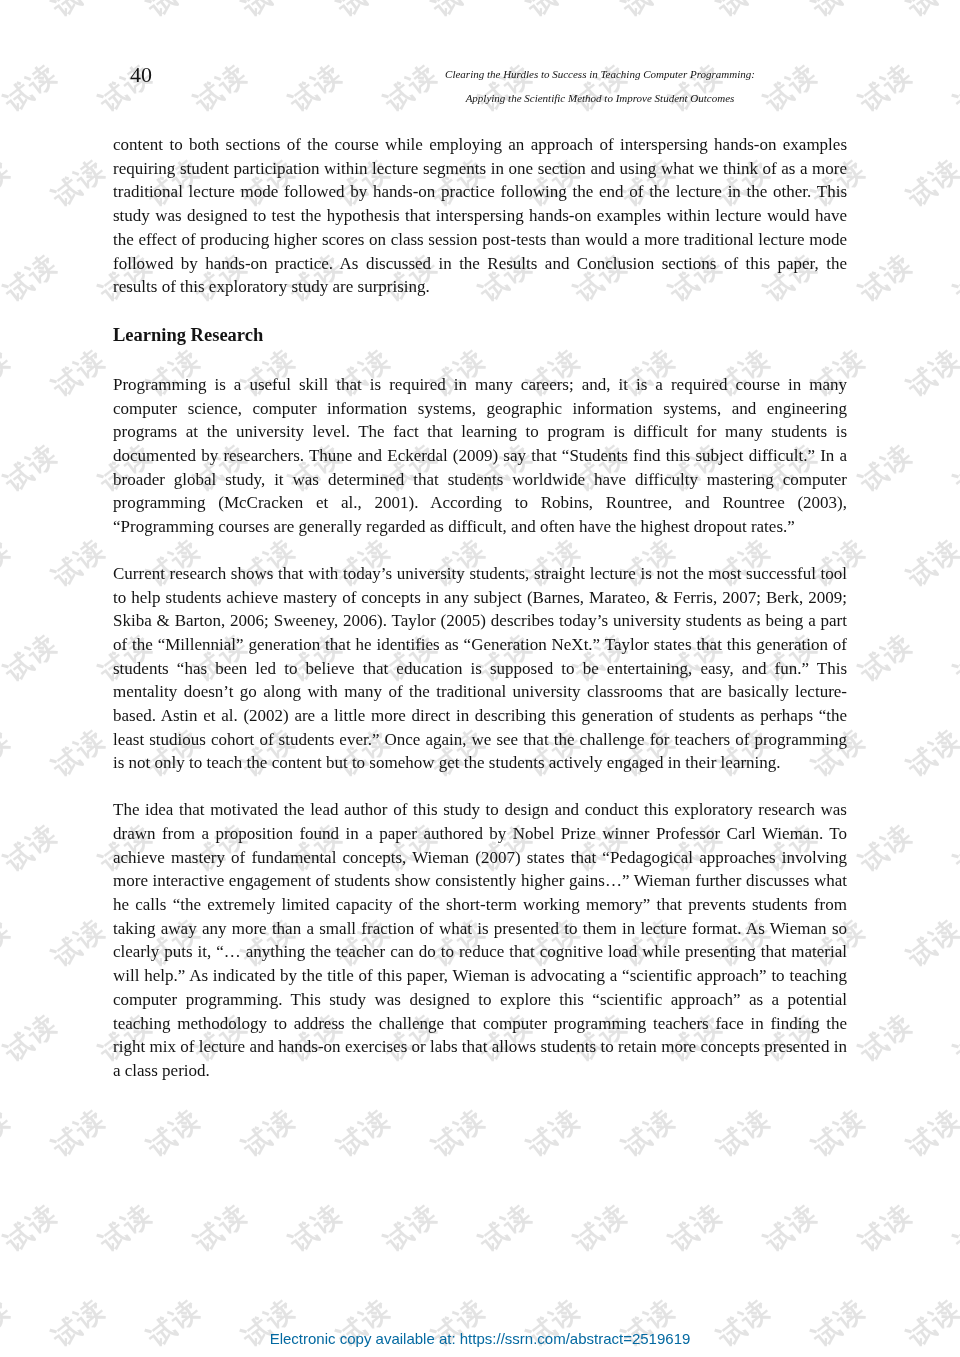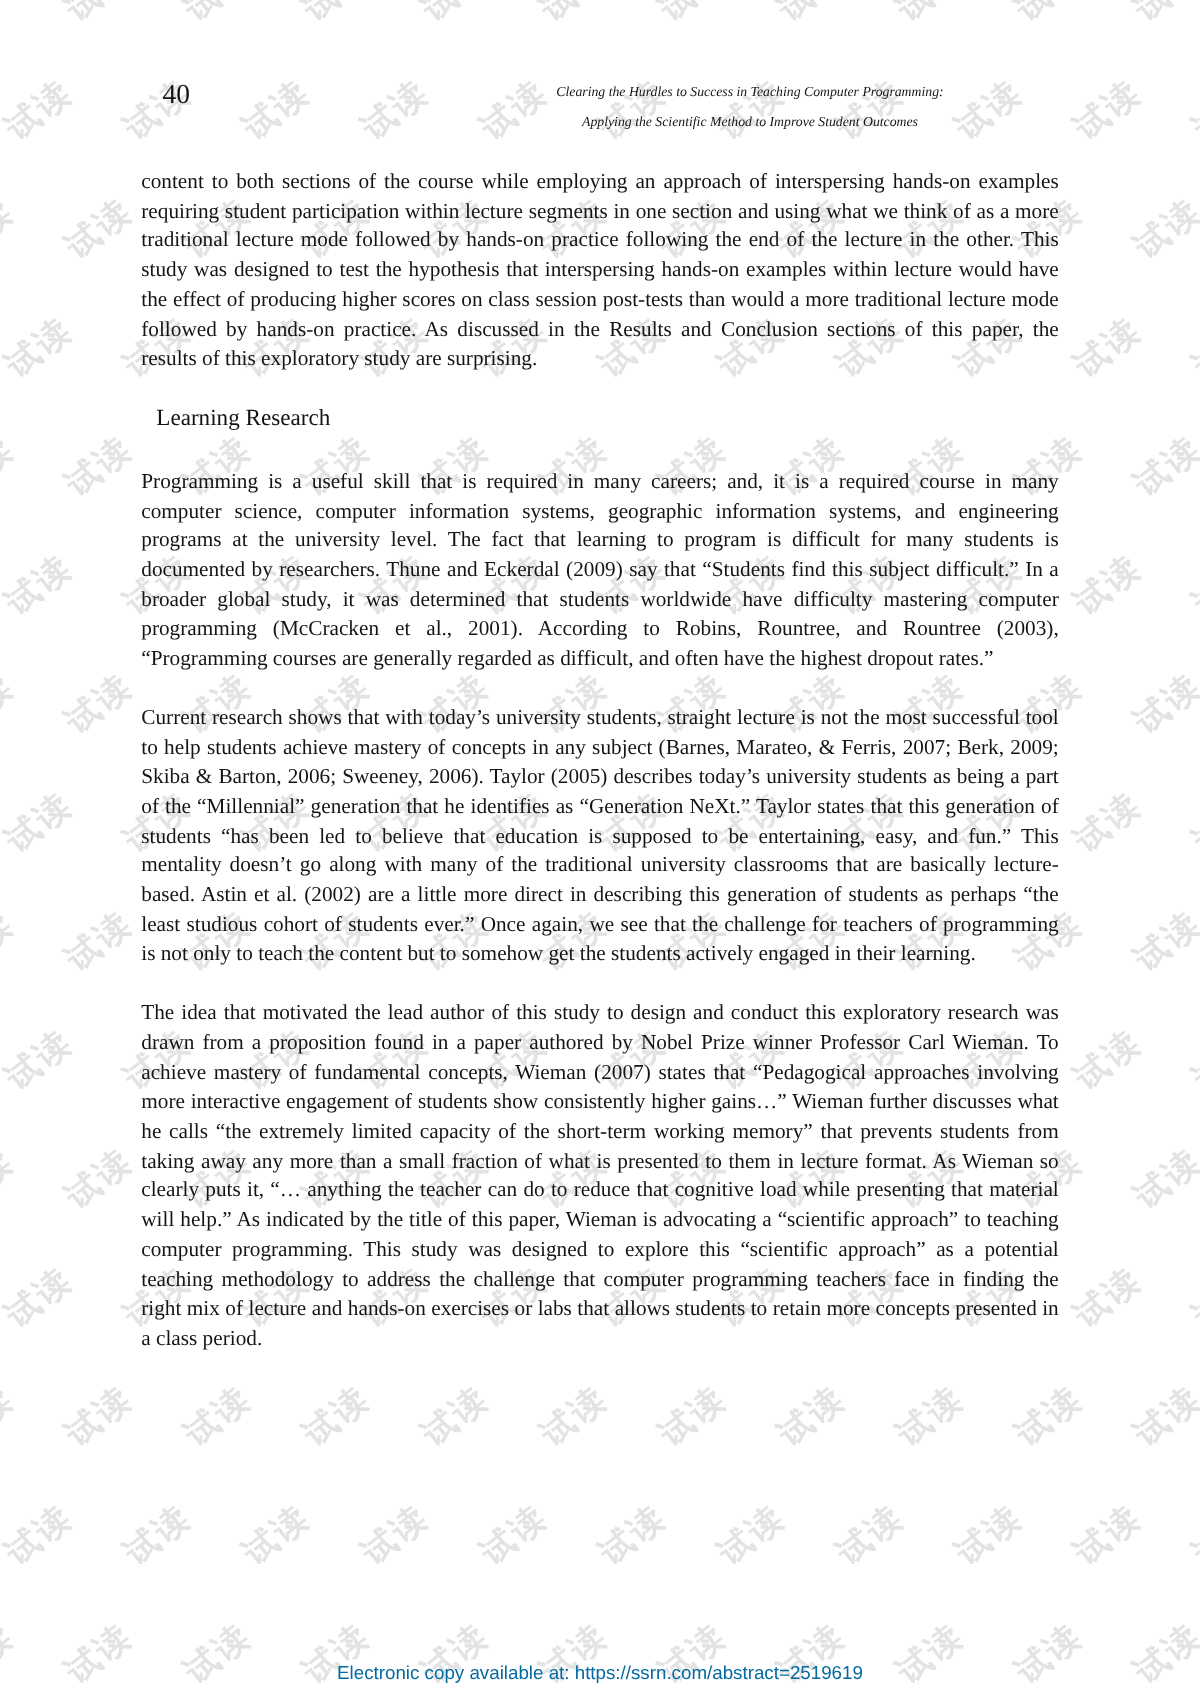--- a/index.html
+++ b/index.html
@@ -64,23 +64,23 @@
   p.body-para {
     margin: 0 0 23px 0;
     font-size: 17px;
     line-height: 23.7px;
     text-align: justify;
   }
   p.body-para.first {
     margin-top: 23px;
   }
   h2.section-heading {
-    margin: 25px 0 27px 12px;
+    margin: 25px 0 27px 0;
     font-size: 18.5px;
-    font-weight: normal;
+    font-weight: bold;
     line-height: 22px;
   }
   .footer {
     position: absolute;
     left: 0;
     top: 1330px;
     width: 960px;
     text-align: center;
     z-index: 1;
     font-family: "Liberation Sans", sans-serif;

